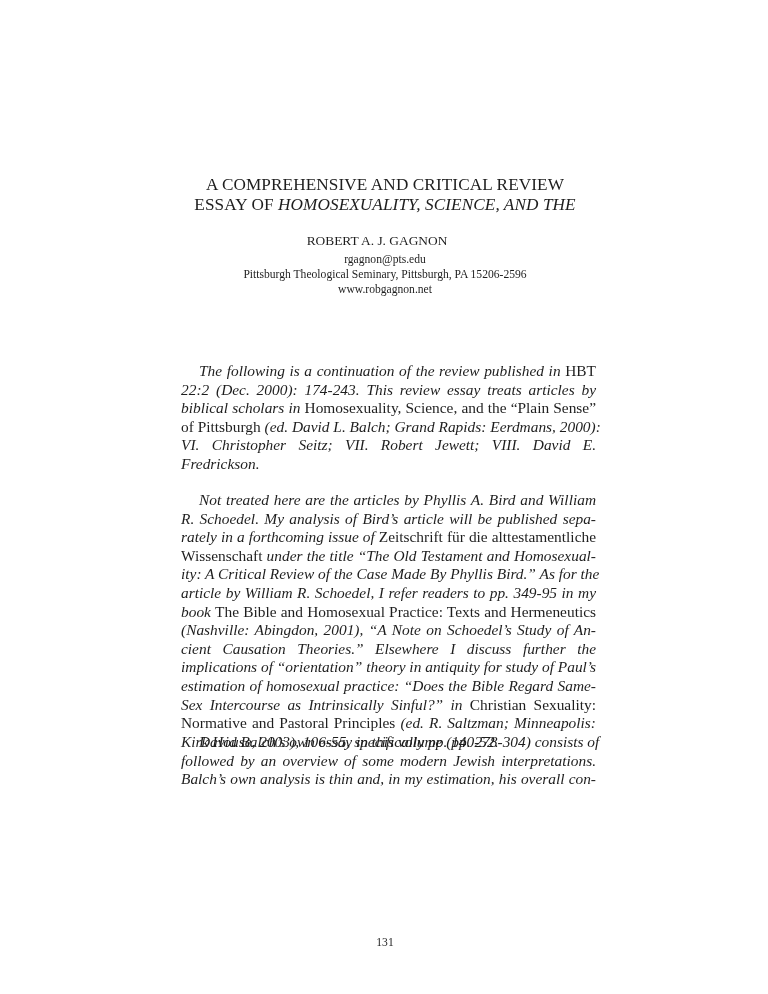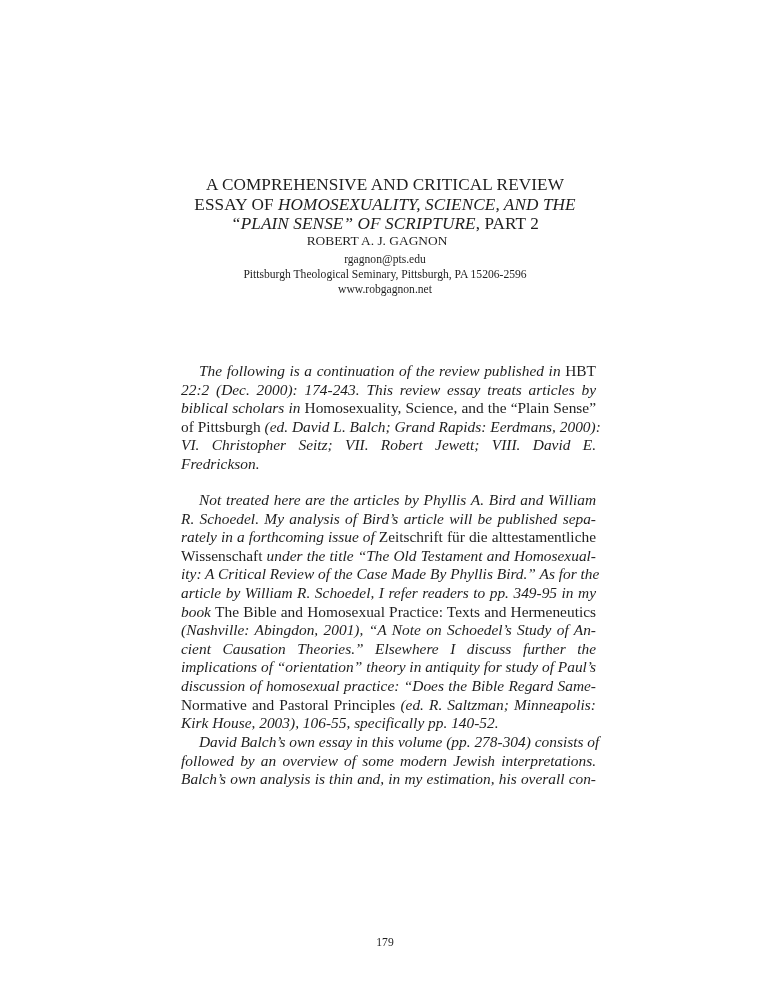--- a/index.html
+++ b/index.html
@@ -41,21 +41,20 @@
     }
   </style>
 </head>
 <body>
 
 <div class="page">
 
   <div class="title-block">
     <span class="line"><span>A COMPREHENSIVE AND CRITICAL REVIEW</span></span>
     <span class="line"><span>ESSAY OF </span><i>HOMOSEXUALITY, SCIENCE, AND THE</i></span>
-    <span class="line"><i>“PLAIN SENSE” OF SCRIPTURE</i><span>, PART 2</span></span>
   </div>
 
   <div class="author">ROBERT A. J. GAGNON</div>
 
   <div class="affil">
     <span>rgagnon@pts.edu</span>
     <span>Pittsburgh Theological Seminary, Pittsburgh, PA 15206-2596</span>
     <span>www.robgagnon.net</span>
   </div>
 
@@ -71,24 +70,25 @@
       <span class="ln indent"><i>Not treated here are the articles by Phyllis A. Bird and William</i></span>
       <span class="ln"><i>R. Schoedel. My analysis of Bird’s article will be published sepa-</i></span>
       <span class="ln"><i>rately in a forthcoming issue of </i><span>Zeitschrift für die alttestamentliche</span></span>
       <span class="ln"><span>Wissenschaft </span><i>under the title “The Old Testament and Homosexual-</i></span>
       <span class="ln"><i>ity: A Critical Review of the Case Made By Phyllis Bird.” As for the</i></span>
       <span class="ln"><i>article by William R. Schoedel, I refer readers to pp. 349-95 in my</i></span>
       <span class="ln"><i>book </i><span>The Bible and Homosexual Practice: Texts and Hermeneutics</span></span>
       <span class="ln"><i>(Nashville: Abingdon, 2001), “A Note on Schoedel’s Study of An-</i></span>
       <span class="ln"><i>cient Causation Theories.” Elsewhere I discuss further the</i></span>
       <span class="ln"><i>implications of “orientation” theory in antiquity for study of Paul’s</i></span>
-      <span class="ln"><i>discussion of homosexual practice: “Does the Bible Regard Same-</i></span>
+      <span class="ln"><i>estimation of homosexual practice: “Does the Bible Regard Same-</i></span>
+      <span class="ln"><i>Sex Intercourse as Intrinsically Sinful?” in </i><span>Christian Sexuality:</span></span>
       <span class="ln"><span>Normative and Pastoral Principles </span><i>(ed. R. Saltzman; Minneapolis:</i></span>
       <span class="ln last"><i>Kirk House, 2003), 106-55, specifically pp. 140-52.</i></span>
     </div>
   <div class="body-text p3">
       <span class="ln indent"><i>David Balch’s own essay in this volume (pp. 278-304) consists of</i></span>
       <span class="ln"><i>followed by an overview of some modern Jewish interpretations.</i></span>
       <span class="ln"><i>Balch’s own analysis is thin and, in my estimation, his overall con-</i></span>
     </div>
 
-  <div class="page-number">179</div>
+  <div class="page-number">131</div>
 </div>
 
 </body></html>

